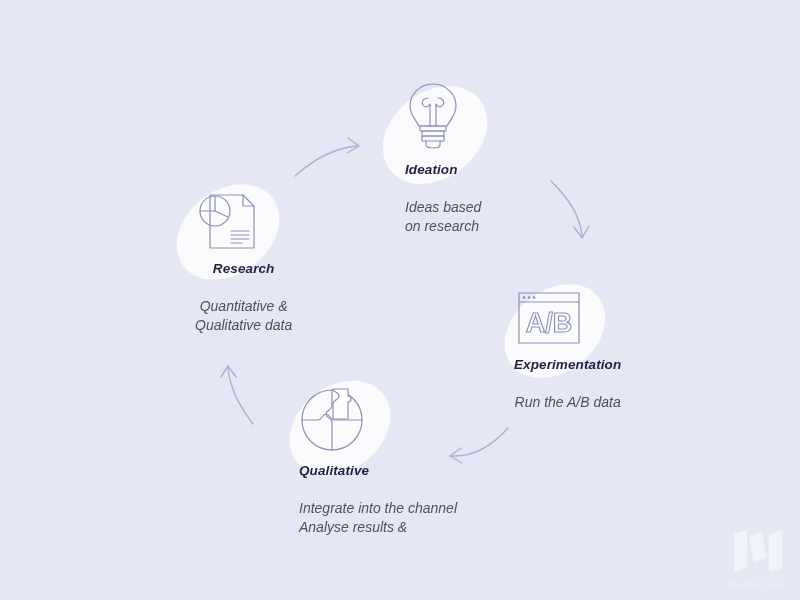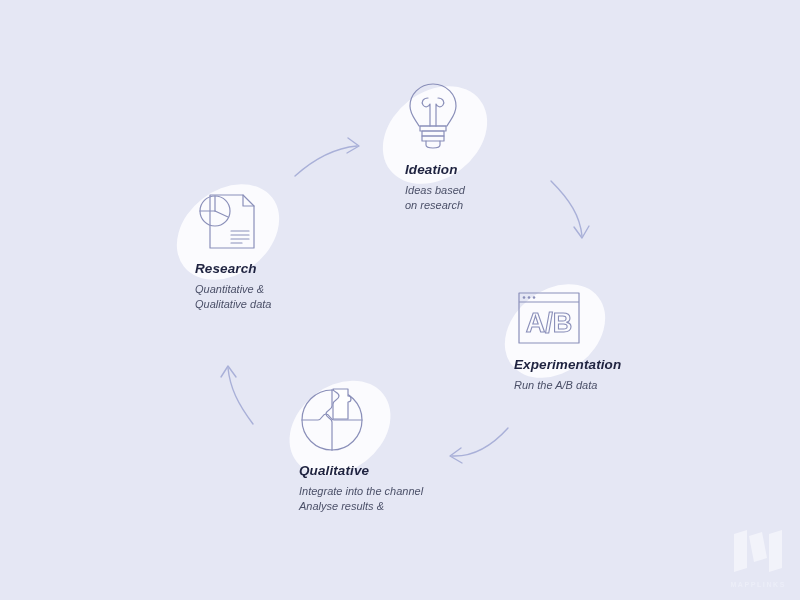--- a/index.html
+++ b/index.html
@@ -44,26 +44,26 @@
   }
   .stage-title {
     font-size: 13.5px;
     font-weight: bold;
     color: #1f2340;
     letter-spacing: 0.1px;
     white-space: nowrap;
     line-height: 1.3;
   }
   .stage-desc {
-    font-size: 11px;
+    font-size: 14px;
     font-weight: normal;
     color: #4b5068;
     line-height: 1.42;
     white-space: nowrap;
-    margin-top: 4px;
+    margin-top: 19px;
   }
 
   
   .arrow-layer {
     position: absolute;
     left: 0;
     top: 0;
     z-index: 2;
     pointer-events: none;
   }
@@ -126,21 +126,21 @@
         <path d="M14,4 L47,4 L58,15 L58,57 L14,57 Z"></path>
         <path d="M47,4 L47,15 L58,15"></path>
         <circle cx="19" cy="20" r="15"></circle>
         <path d="M19,20 L19,5"></path>
         <path d="M19,20 L32,26"></path>
         <path d="M4,20 L19,20"></path>
         <path d="M35,40 L53,40 M35,44 L53,44 M35,48 L53,48 M35,52 L46,52"></path>
       </g>
     </svg>
   </div>
-  <div class="stage" style="left:195px; top:260px; text-align:left;">
+  <div class="stage" style="left:195px; top:260px; text-align:center;">
     <div class="stage-title">Research</div>
     <div class="stage-desc">
       <div>Quantitative &amp;</div>
       <div>Qualitative data</div>
     </div>
   </div>
 
   <div class="stage-icon" style="left:404px; top:82px;">
     <svg width="58" height="68" viewBox="0 0 58 68">
       <g fill="none" stroke="#8a8fb9" stroke-width="1.2" stroke-linejoin="round" stroke-linecap="round">
@@ -167,21 +167,21 @@
       <g fill="none" stroke="#8a8fb9" stroke-width="1.2" stroke-linejoin="round">
         <rect x="1" y="1" width="60" height="50"></rect>
         <path d="M1,10 L61,10"></path>
         <circle cx="6" cy="5.5" r="1.3" fill="#8a8fb9" stroke="none"></circle>
         <circle cx="11" cy="5.5" r="1.3" fill="#8a8fb9" stroke="none"></circle>
         <circle cx="16" cy="5.5" r="1.3" fill="#8a8fb9" stroke="none"></circle>
       </g>
       <text x="31" y="40" text-anchor="middle" font-family="Liberation Sans, sans-serif" font-size="27" font-weight="bold" fill="none" stroke="#8a8fb9" stroke-width="1.1">A/B</text>
     </svg>
   </div>
-  <div class="stage" style="left:514px; top:356px; text-align:left;">
+  <div class="stage" style="left:514px; top:356px; text-align:center;">
     <div class="stage-title">Experimentation</div>
     <div class="stage-desc">
       <div>Run the A/B data</div>
     </div>
   </div>
 
   <div class="stage-icon" style="left:300px; top:388px;">
     <svg width="64" height="64" viewBox="0 0 64 64">
       <g fill="none" stroke="#8a8fb9" stroke-width="1.2" stroke-linejoin="round" stroke-linecap="round">
         <path d="M32,62 A30,30 0 1,1 32,2"></path>

